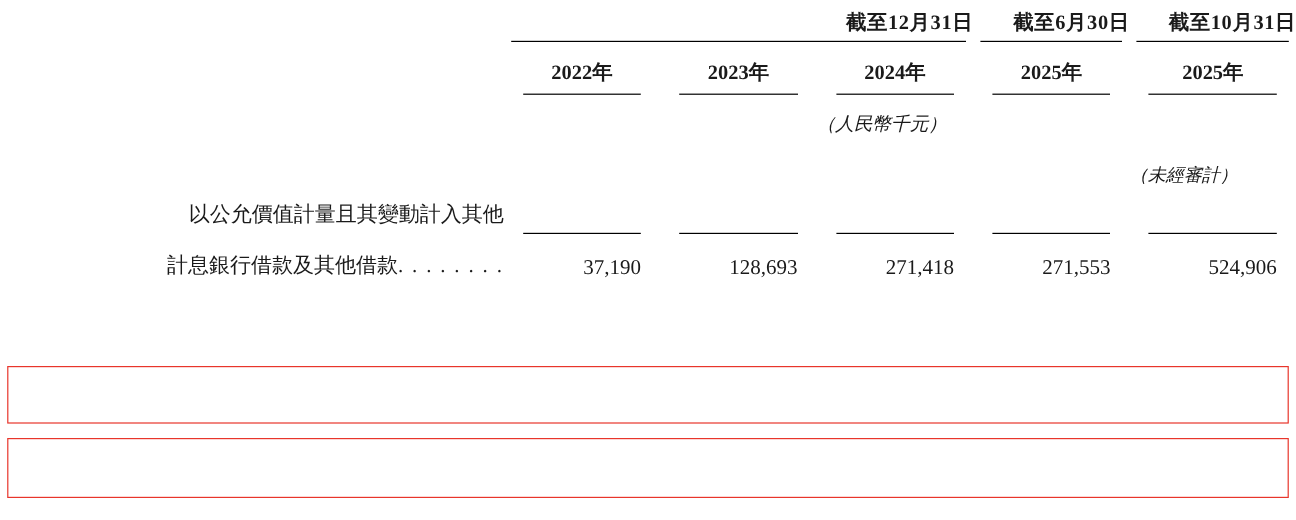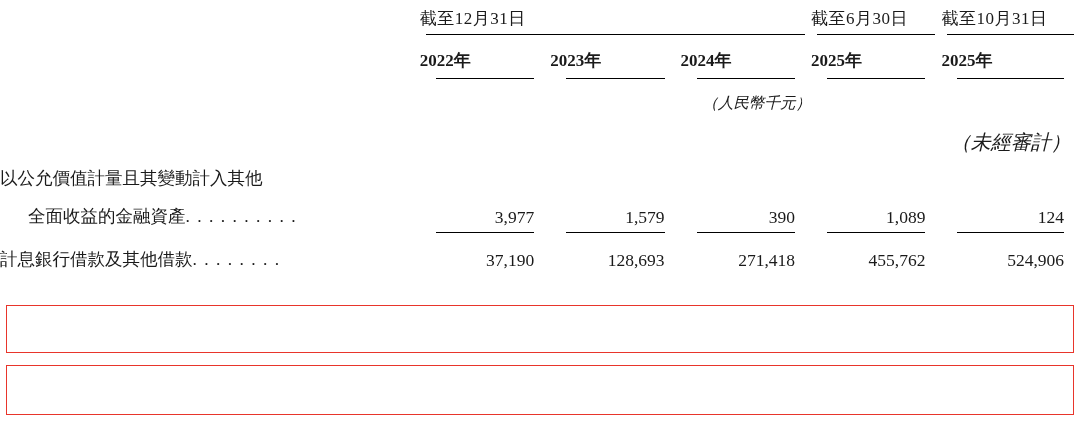--- a/index.html
+++ b/index.html
@@ -31,66 +31,66 @@
   col.num-col-w { width: 136px; }
 
   td, th {
     padding: 0;
     vertical-align: bottom;
     font-weight: normal;
   }
 
   
   .grp-head {
-    text-align: left;
+    text-align: right;
     font-size: 17px;
-    font-weight: normal;
+    font-weight: bold;
     letter-spacing: 0.5px;
     padding-bottom: 4px;
     height: 30px;
   }
   .grp-rule {
     height: 1px;
   }
   .grp-rule .line {
     height: 1px;
     background: #000;
     margin: 0 6px;
   }
   .yr-head {
+    text-align: center;
     font-size: 17px;
     font-weight: bold;
     padding-top: 9px;
     padding-bottom: 6px;
     height: 28px;
   }
   .yr-rule .line {
     height: 1px;
     background: #000;
     margin: 0 16px;
   }
   .unit-row td {
-    text-align: right;
+    text-align: left;
     font-size: 15.5px;
     font-style: italic;
     padding-top: 9px;
     height: 26px;
   }
   .unaudited-row td {
-    text-align: center;
-    font-size: 20px;
+    font-size: 15px;
     font-style: italic;
     padding-top: 10px;
     height: 32px;
   }
 
   
   .lbl {
     font-size: 17.5px;
-    text-align: left;
+    text-align: right;
     padding-top: 10px;
     padding-bottom: 4px;
     white-space: nowrap;
     overflow: hidden;
   }
   .lbl .dots { letter-spacing: 1.5px; }
   .indent { padding-left: 28px; }
   .num {
     font-size: 17.5px;
     text-align: right;
@@ -199,28 +199,20 @@
 
     <tr>
       <td class="lbl">以公允價值計量且其變動計入其他</td>
       <td class="num"></td>
       <td class="num"></td>
       <td class="num"></td>
       <td class="num"></td>
       <td class="num"></td>
     </tr>
 
-    <tr>
-      <td class="lbl indent"><span>全面收益的金融資產</span><span class="dots">. . . . . . . . . .</span></td>
-      <td class="num">3,977</td>
-      <td class="num">1,579</td>
-      <td class="num">390</td>
-      <td class="num">1,089</td>
-      <td class="num">124</td>
-    </tr>
 
     <tr class="sep-rule">
       <td></td>
       <td>
             <div class="line"></div>
           </td>
       <td>
             <div class="line"></div>
           </td>
       <td>
@@ -233,21 +225,21 @@
             <div class="line"></div>
           </td>
     </tr>
 
 
     <tr class="row-tall">
       <td class="lbl"><span>計息銀行借款及其他借款</span><span class="dots">. . . . . . . .</span></td>
       <td class="num">37,190</td>
       <td class="num">128,693</td>
       <td class="num">271,418</td>
-      <td class="num">455,762</td>
+      <td class="num">271,553</td>
       <td class="num">524,906</td>
     </tr>
   </tbody>
     </table>
 
   <div class="hl-box hl-1" style="border-color: rgb(232, 53, 43);"></div>
   <div class="hl-box hl-2" style="border-color: rgb(232, 53, 43);"></div>
 </div>
 
 </body></html>

